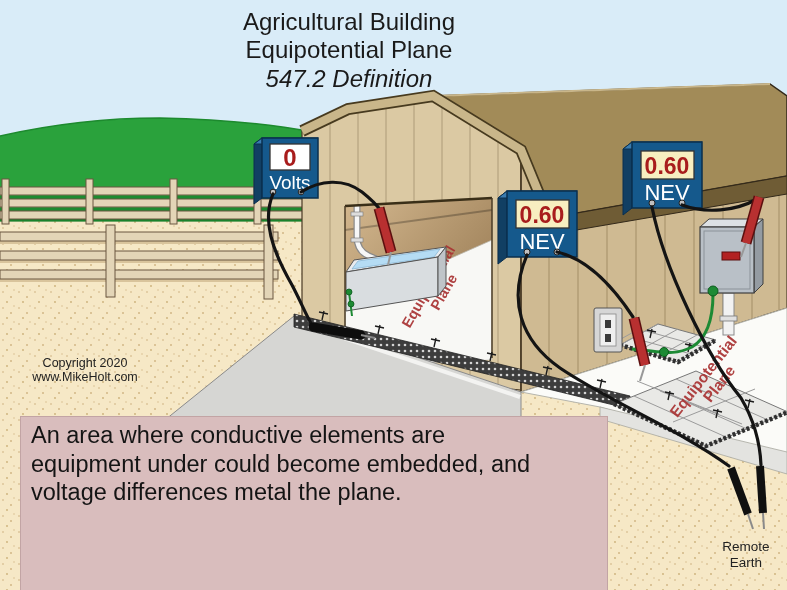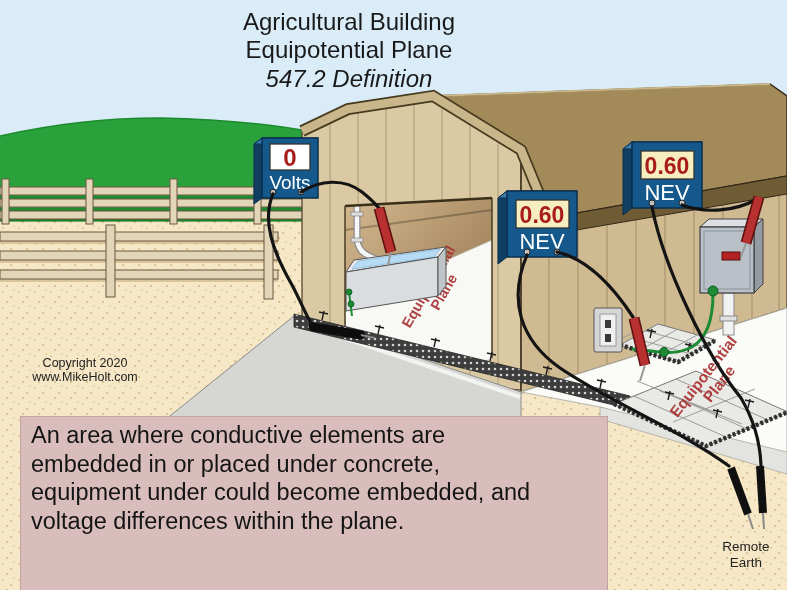--- a/index.html
+++ b/index.html
@@ -317,17 +317,16 @@
 
   <g fill="#1a1a1a" font-size="24">
     <text x="349" y="30" text-anchor="middle">Agricultural Building</text>
     <text x="349" y="58" text-anchor="middle">Equipotential Plane</text>
     <text x="349" y="87" text-anchor="middle" font-style="italic">547.2 Definition</text>
   </g>
 </svg>
 
 <div class="defbox">
   <div class="defline"><span>An area where conductive elements are</span></div>
-  <div class="defline"><span>embedded in or placed under concrete,</span></div>
   <div class="defline"><span>equipment under </span><span class="uline">could</span><span> become embedded, and</span></div>
-  <div class="defline"><span>voltage differences within the plane.</span></div>
+  <div class="defline"><span>voltage differences metal the plane.</span></div>
 </div>
 </div>
 
 </body></html>

